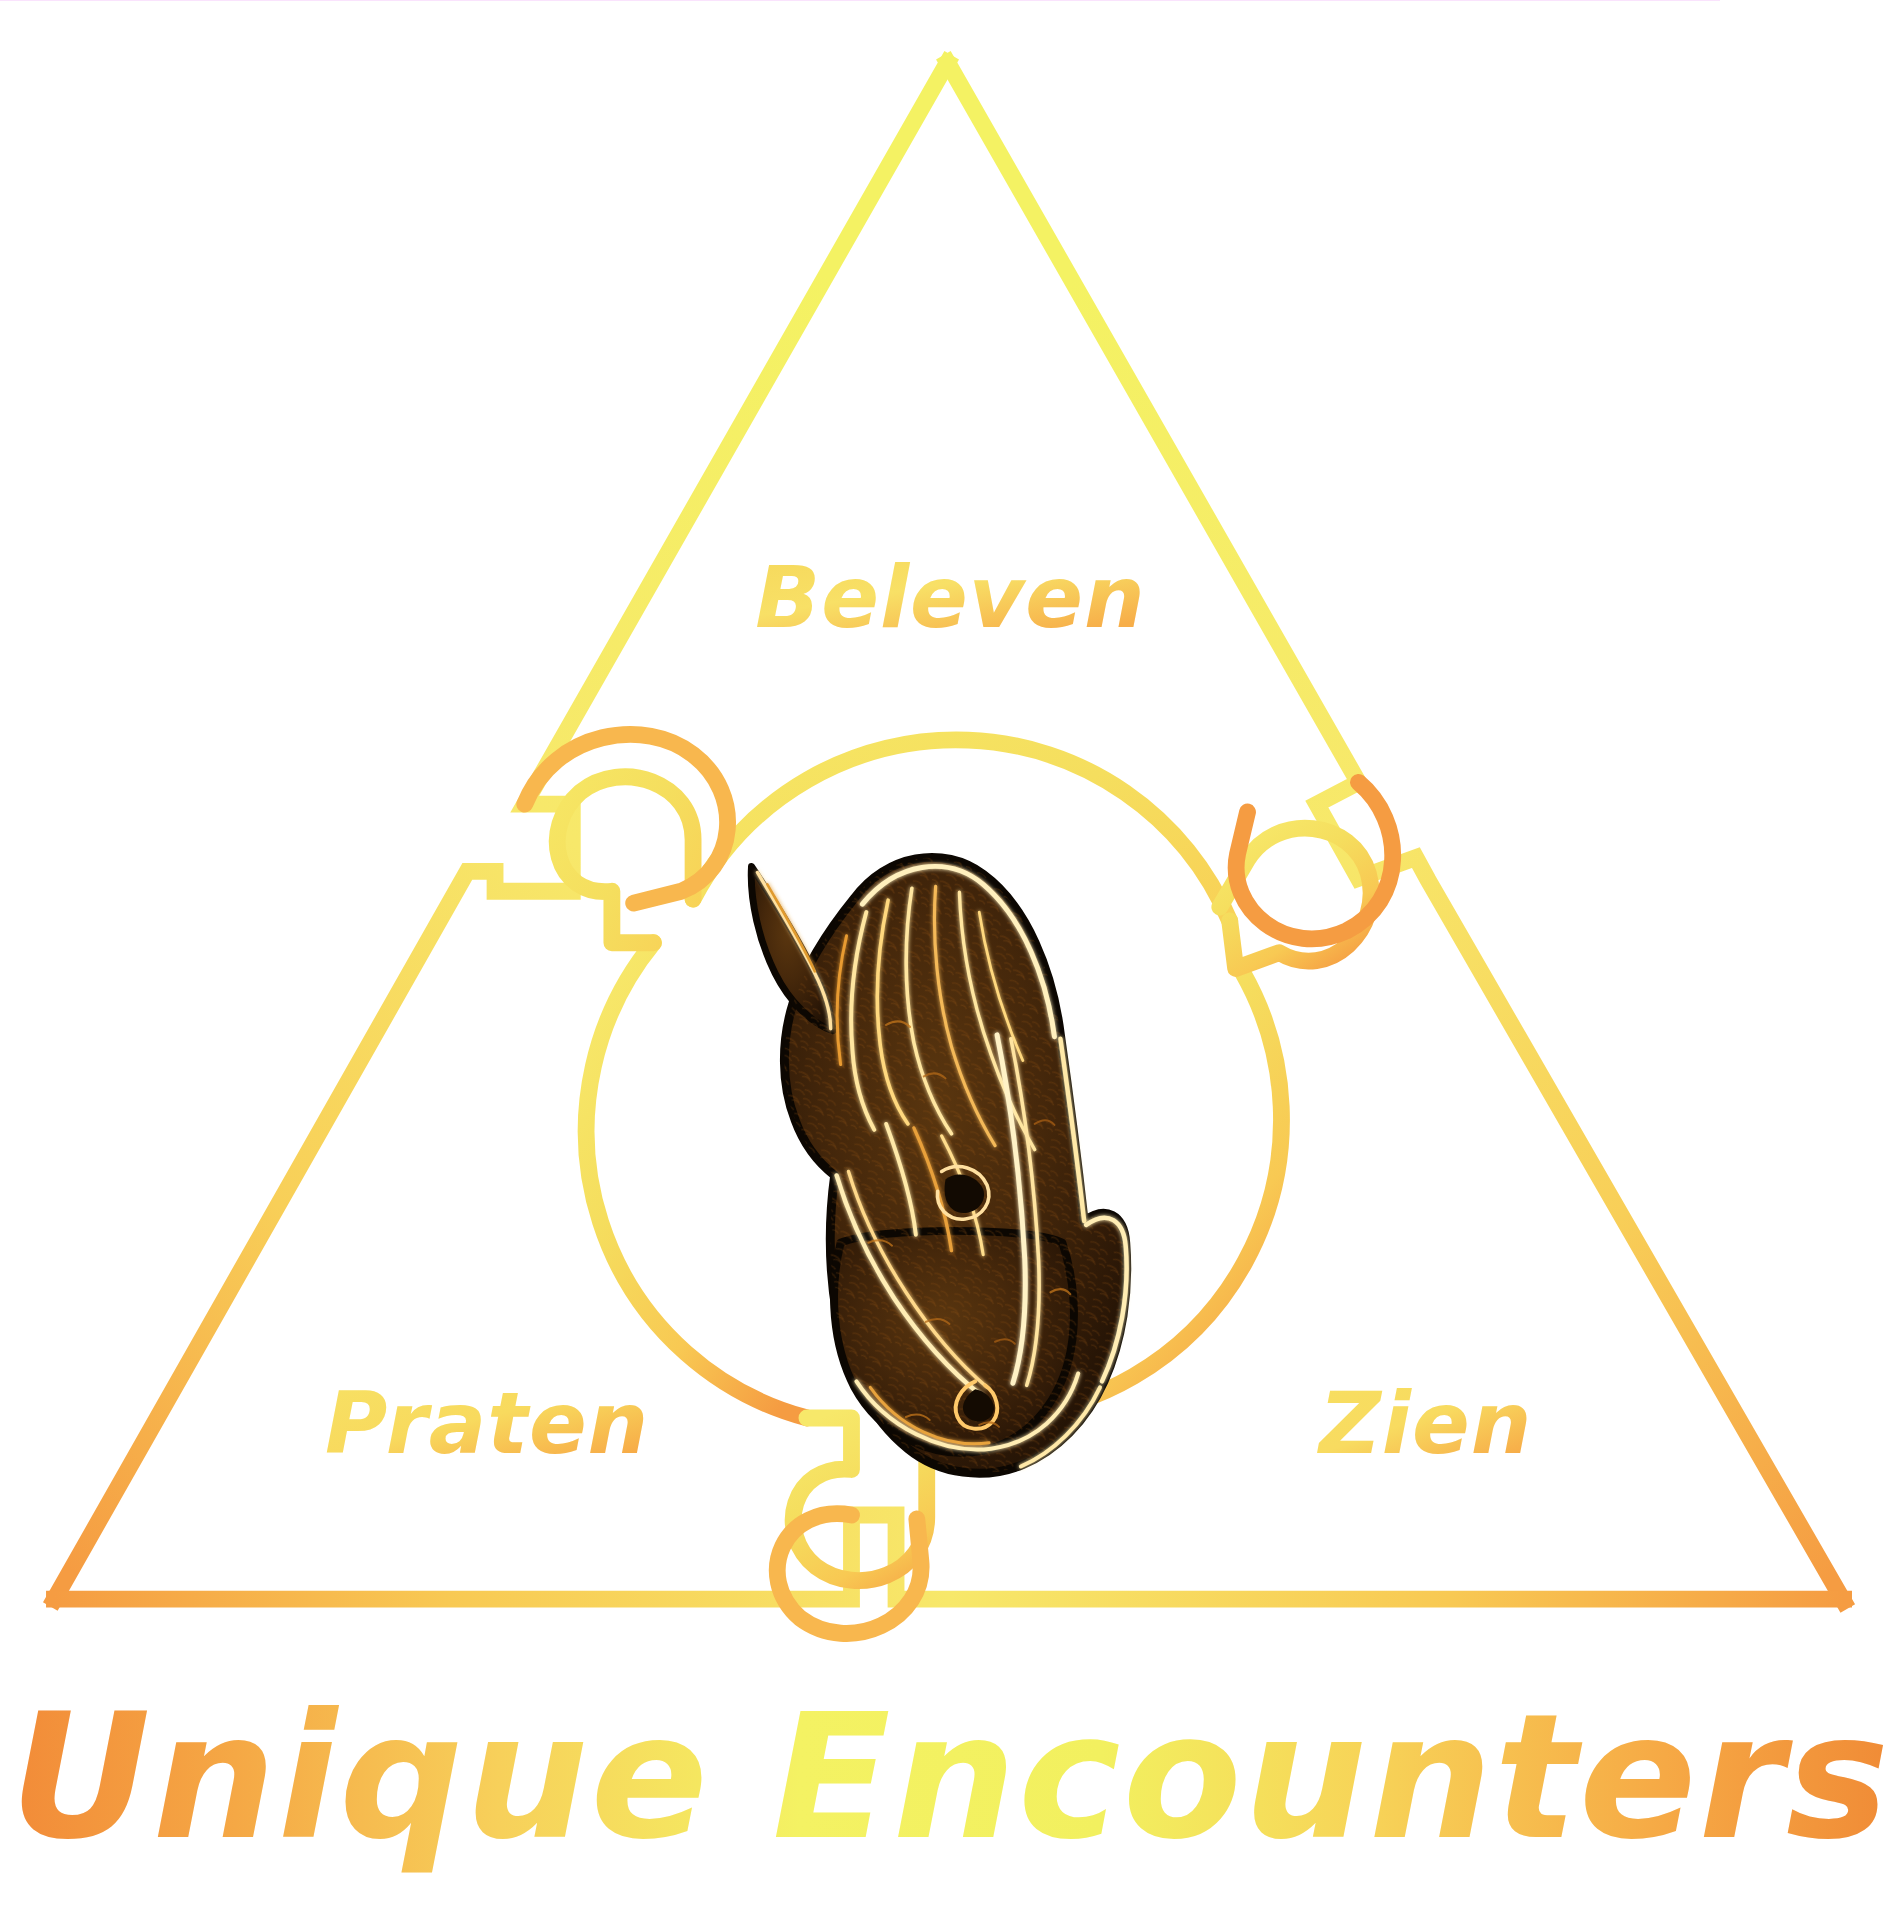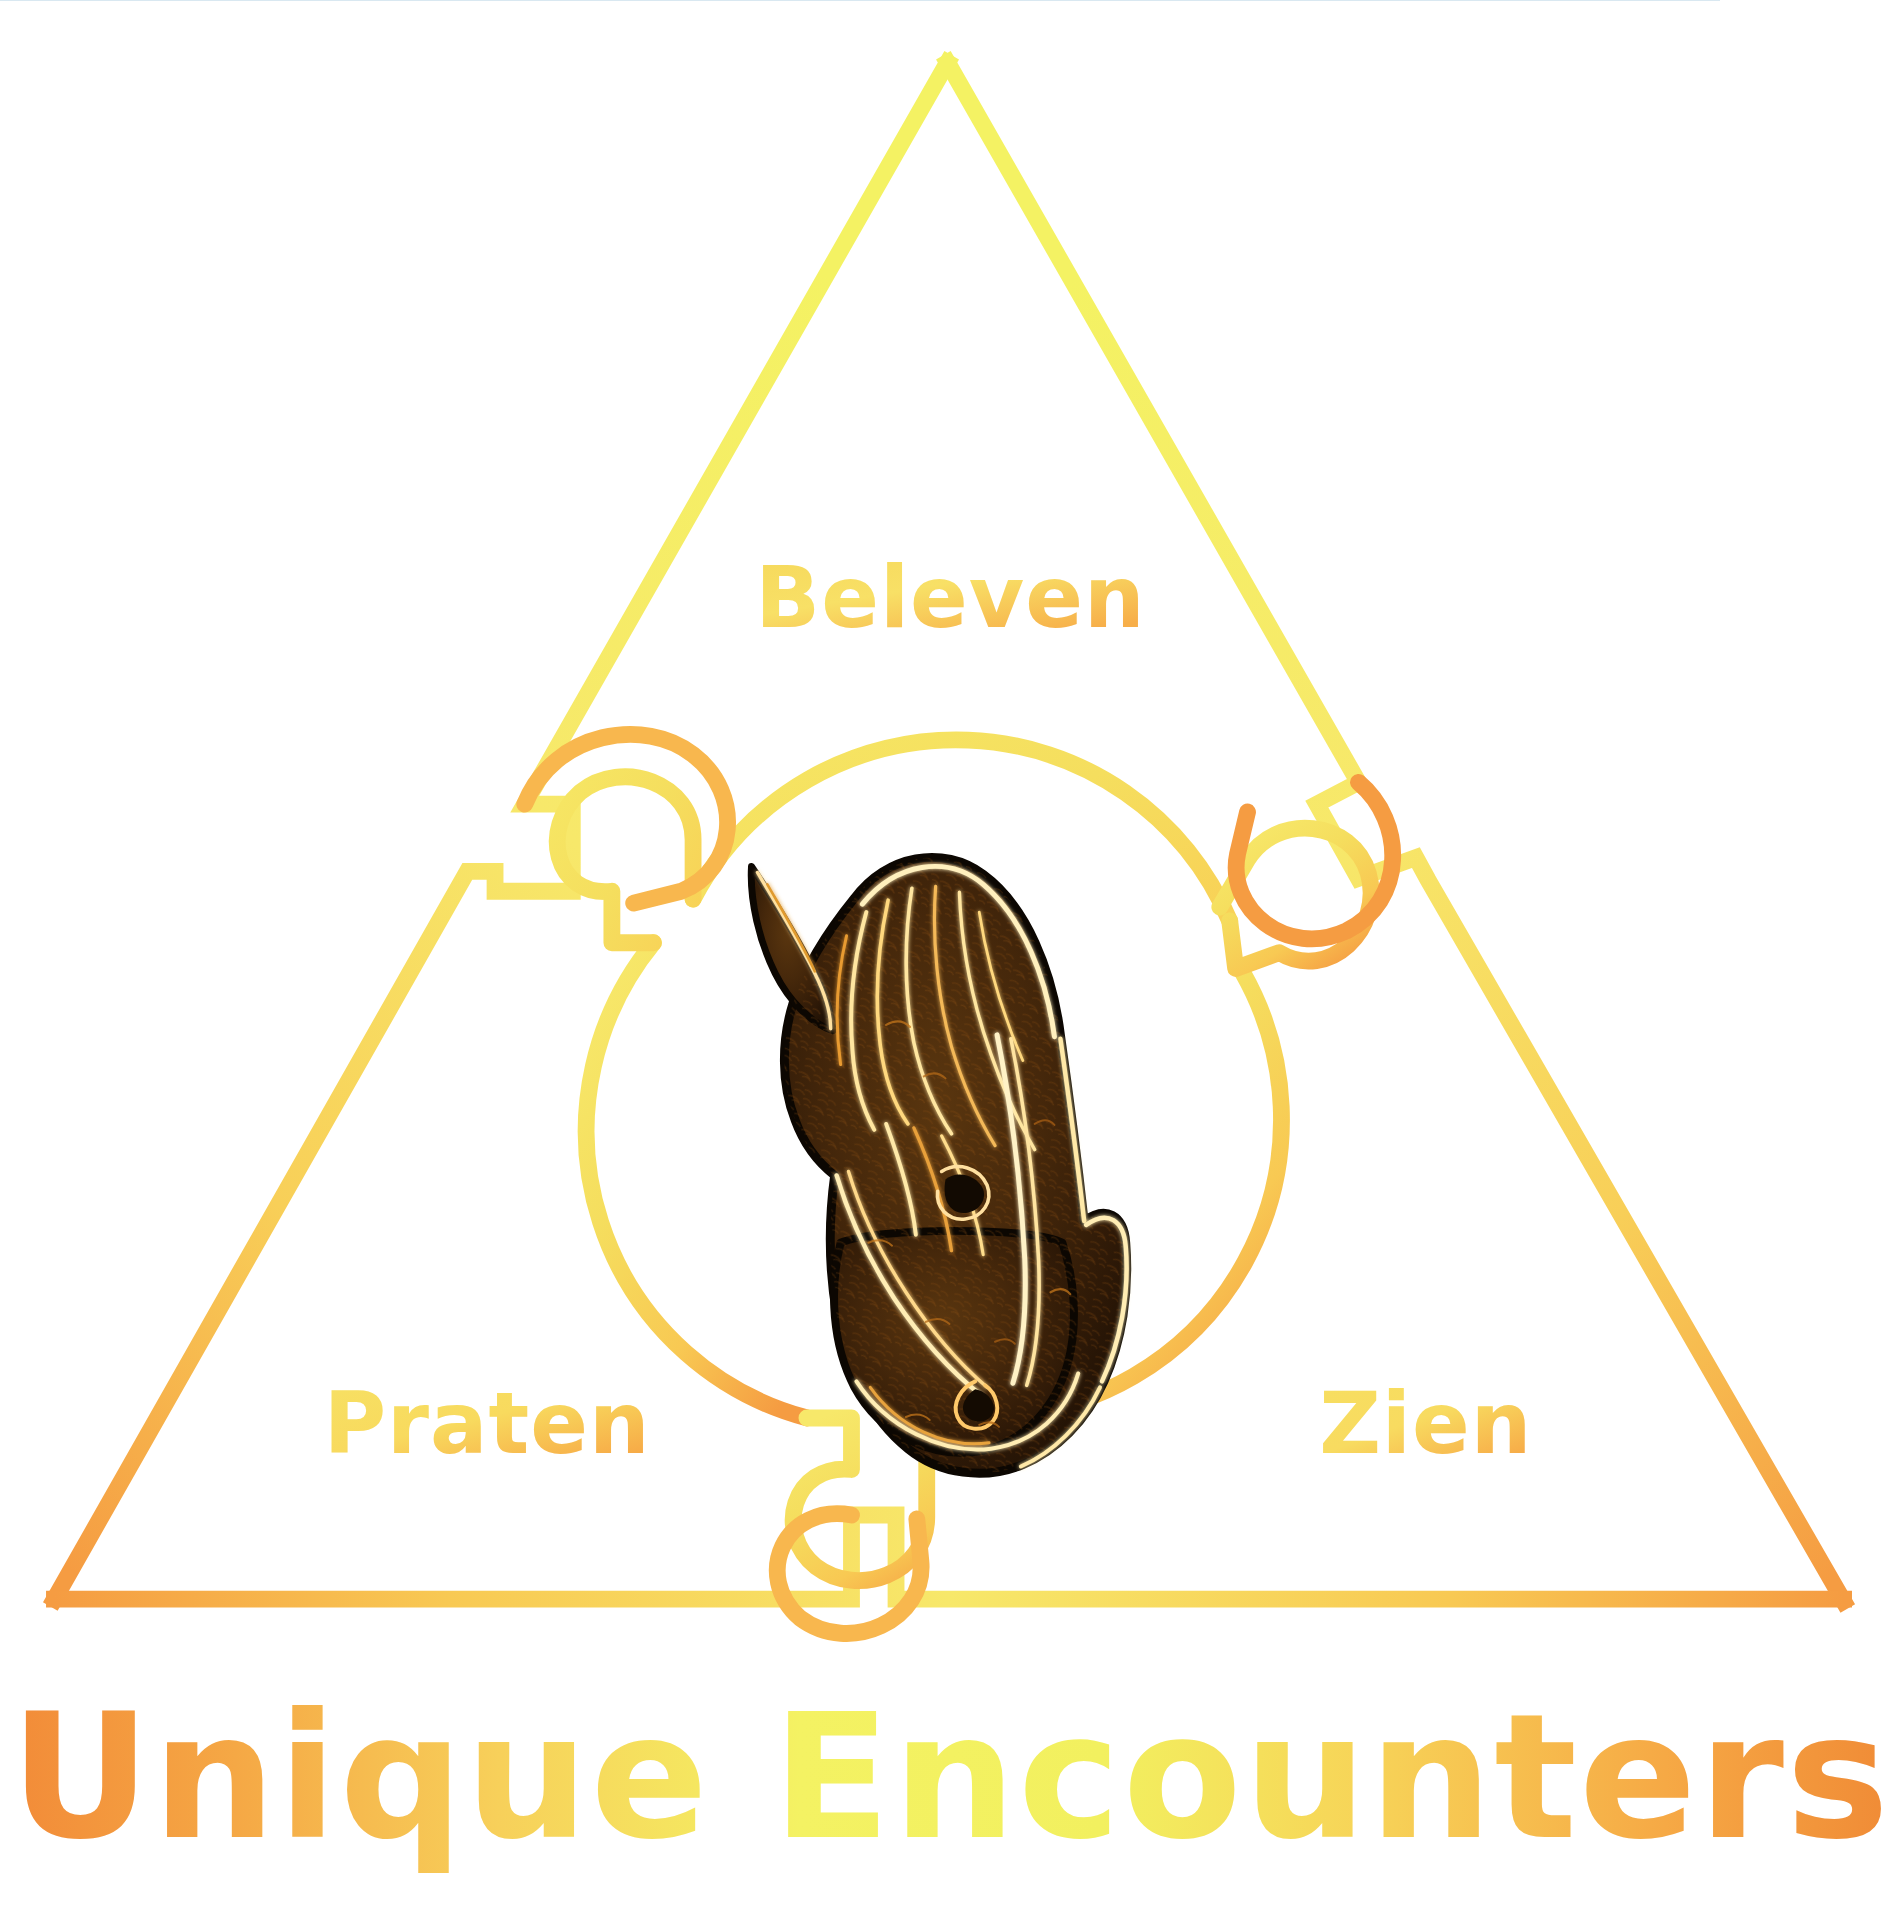--- a/index.html
+++ b/index.html
@@ -6,21 +6,22 @@
   html,body{margin:0;padding:0;background:#ffffff;}
   body{
     width:1901px;height:1932px;
     font-family:"DejaVu Sans", sans-serif;
     overflow:hidden;
     position:relative;
   }
   #logo-root{
     position:relative;
     width:1720px;height:1932px;
-    background:#0369a1;
+    background:#d946ef;
+    font-style:italic;
   }
   svg#logo-svg{display:block;width:1901px;height:1932px;}
 
   
   .brand-word{
     font-family:"DejaVu Sans", sans-serif;
     font-weight:700;
     letter-spacing:2px;
   }
   .corner-word{

